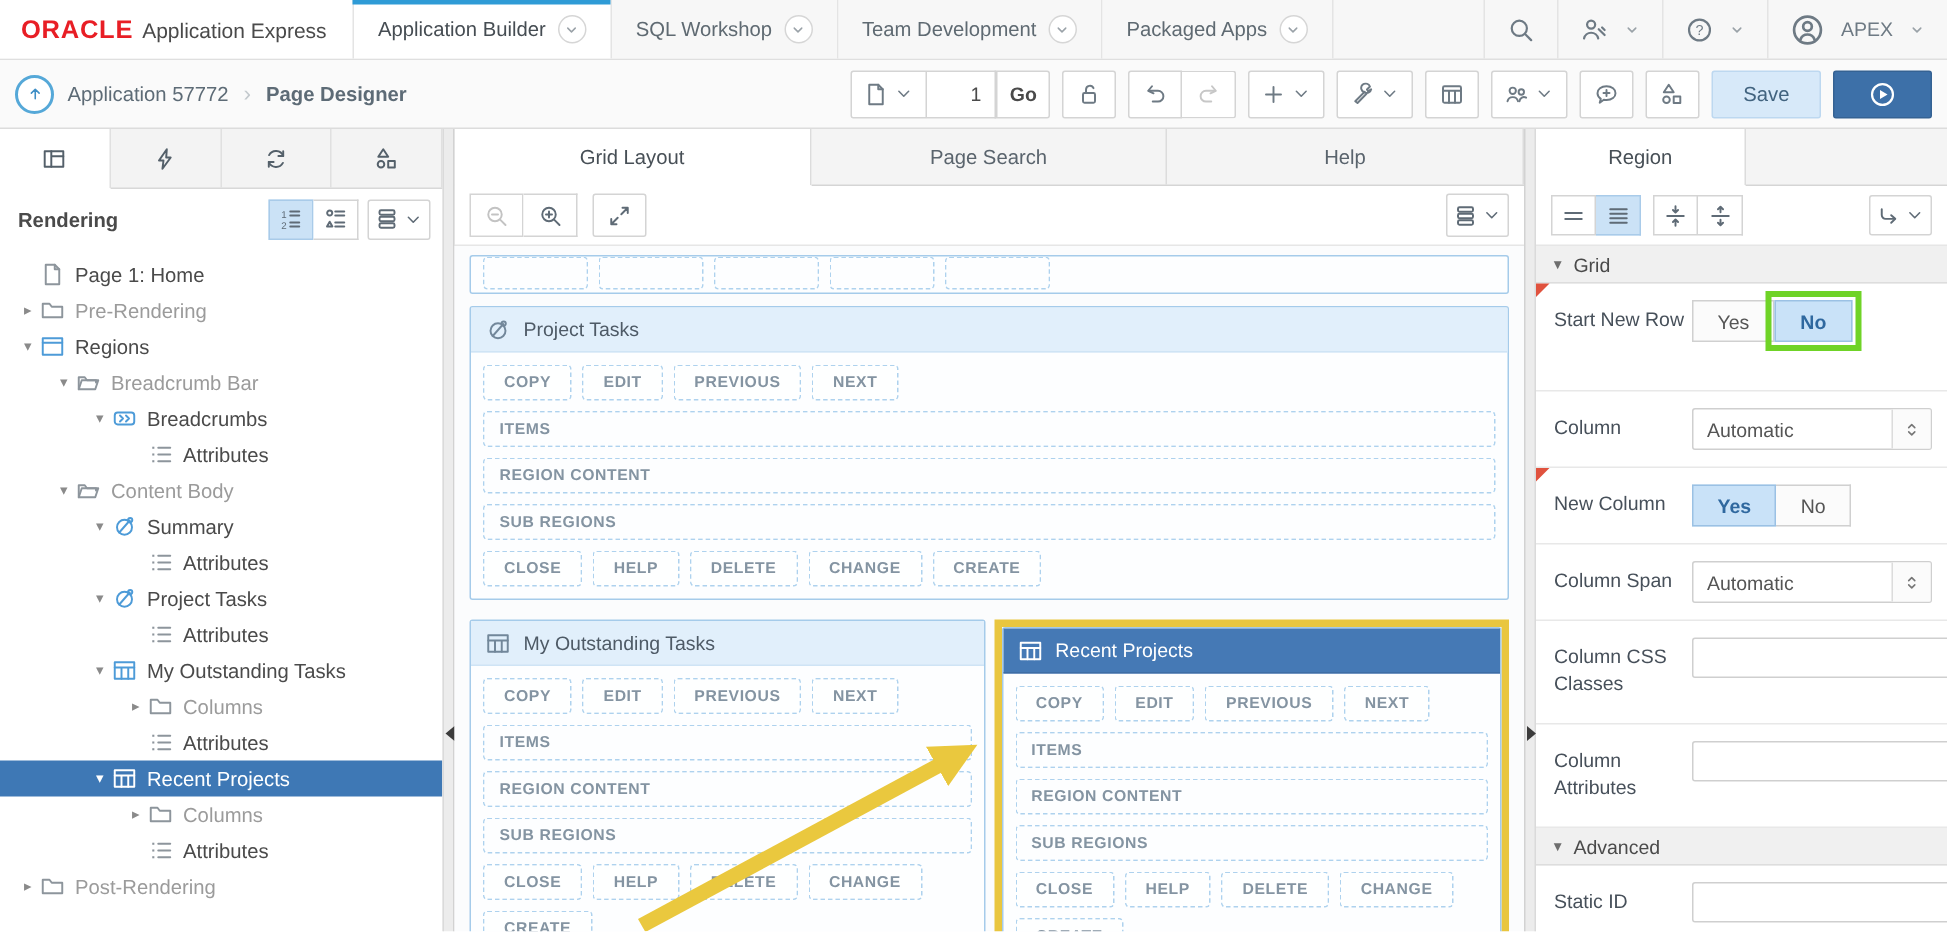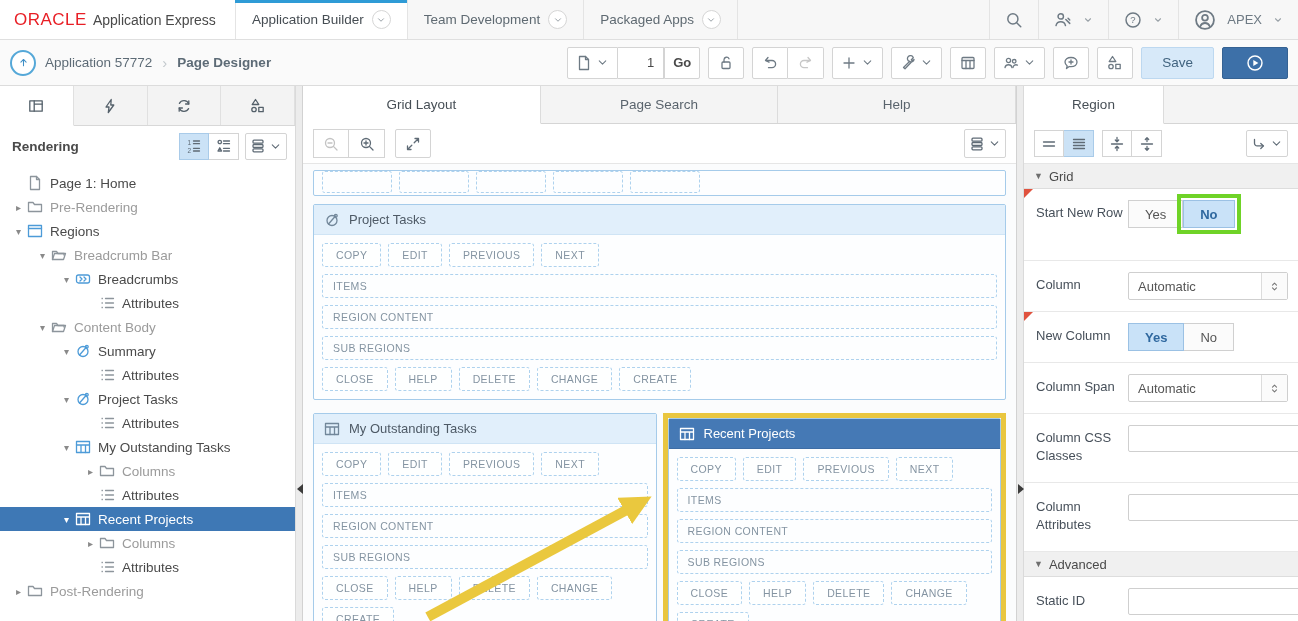--- a/index.html
+++ b/index.html
@@ -6,21 +6,21 @@
 html,body { width:1298px; height:621px; font-family:"Liberation Sans", sans-serif; background:#fff; overflow:hidden; }
 .app { position:relative; width:1298px; height:621px; background:#fff; color:#4a4a4a; }
 
 svg.ic { width:16px; height:16px; stroke:currentColor; fill:none; stroke-width:1.3; stroke-linecap:round; stroke-linejoin:round; display:block; }
 svg.ic.sm { width:13px; height:13px; }
 svg.ic.lg { width:18px; height:18px; }
 
 
 .topnav { height:40px; display:flex; align-items:stretch; background:#f7f7f7; border-bottom:1px solid #dfdfdf; }
 .brandbox { width:236px; background:#fff; display:flex; align-items:center; padding-left:14px; border-right:1px solid #e4e4e4; }
-.brand { color:#e81e25; font-weight:normal; font-size:17px; letter-spacing:.5px; }
+.brand { color:#e81e25; font-weight:bold; font-size:17px; letter-spacing:.5px; }
 .product { margin-left:6px; font-size:14px; color:#4a4a4a; }
 .navtabs { display:flex; align-items:stretch; flex:1; }
 .ntab { display:flex; align-items:center; gap:8px; padding:0 16px; font-size:13.5px; color:#5f6a72; border-right:1px solid #e4e4e4; background:#f7f7f7; position:relative; cursor:pointer; }
 .ntab.active { background:#fff; color:#464d53; }
 .ntab.active::before { content:""; position:absolute; top:0; left:-1px; right:0; height:3px; background:#2f9bd6; }
 .chevcircle { width:19px; height:19px; border:1px solid #d6d6d6; border-radius:50%; display:flex; align-items:center; justify-content:center; color:#9aa2a8; background:#fff; }
 .chevcircle svg.ic { width:10px; height:10px; stroke-width:1.6; }
 .utils { display:flex; align-items:stretch; }
 .util { display:flex; align-items:center; justify-content:center; gap:11px; padding:0 15px; border-left:1px solid #e4e4e4; color:#6e7a84; cursor:pointer; font-size:13px; }
 .util .chev { color:#9aa2a8; }
@@ -85,21 +85,21 @@
 .ctab.active { background:#fff; border-bottom:1px solid #fff; margin-bottom:-1px; color:#474f56; }
 .ctoolbar { height:40px; display:flex; align-items:center; padding:0 10px; background:#fff; border-bottom:1px solid #e6e6e6; }
 .ctoolbar .right { margin-left:auto; }
 .canvas { flex:1; position:relative; background:#fbfcfd; padding:8px 10px; overflow:hidden; }
 
 .region { background:#fdfeff; border:1px solid #a5cbea; border-radius:2px; }
 .rhead { height:30px; display:flex; align-items:center; gap:9px; padding:0 10px; background:#e1effb; color:#4e5a66; font-size:13px; border-bottom:1px solid #cfe4f5; }
 .rhead .ricon { color:#72879a; }
 .region.selreg > .rhead { background:#4579b5; color:#fff; border-bottom-color:#3e6da5; }
 .region.selreg > .rhead .ricon { color:#fff; }
-.rbody { padding:8px; }
+.rbody { padding:8px;font-weight:bold; }
 .btnrow { display:flex; gap:7px; flex-wrap:wrap; margin-bottom:7px; }
 .btnrow:last-child { margin-bottom:0; }
 .slotbtn { display:inline-block; border:1px dashed #aed2ee; border-radius:3px; padding:5px 13px; font-size:10.5px; letter-spacing:.4px; color:#8494a2; background:rgba(255,255,255,.5); cursor:pointer; }
 .slots .slotwide { border:1px dashed #aed2ee; border-radius:3px; padding:5px 10px; font-size:10.5px; letter-spacing:.4px; color:#8494a2; margin-bottom:7px; cursor:pointer; }
 .partial { height:26px; overflow:hidden; margin-top:-2px; }
 .partial .stub { display:inline-block; width:70px; height:22px; border:1px dashed #aed2ee; border-radius:3px; margin:-8px 7px 0 0; vertical-align:top; }
 .partial .pad { padding:8px; }
 .gridrow2 { display:flex; gap:6px; margin-top:13px; align-items:flex-start; }
 .gridcol { flex:1; min-width:0; }
 .hlwrap { border:5px solid #e9c63f; }
@@ -300,20 +300,28 @@
 <div class="app">
 
   <div class="topnav">
     <div class="brandbox">
       <span class="brand">ORACLE</span>
       <span class="product">Application Express</span>
     </div>
     <div class="navtabs">
       <div class="ntab active">
         <span>Application Builder</span>
+        <span class="chevcircle">
+            <svg class="ic">
+              <use href="#i-chevd"></use>
+            </svg>
+          </span>
+      </div>
+      <div class="ntab">
+        <span>SQL Workshop</span>
         <span class="chevcircle">
             <svg class="ic">
               <use href="#i-chevd"></use>
             </svg>
           </span>
       </div>
       <div class="ntab">
         <span>Team Development</span>
         <span class="chevcircle">
             <svg class="ic">

